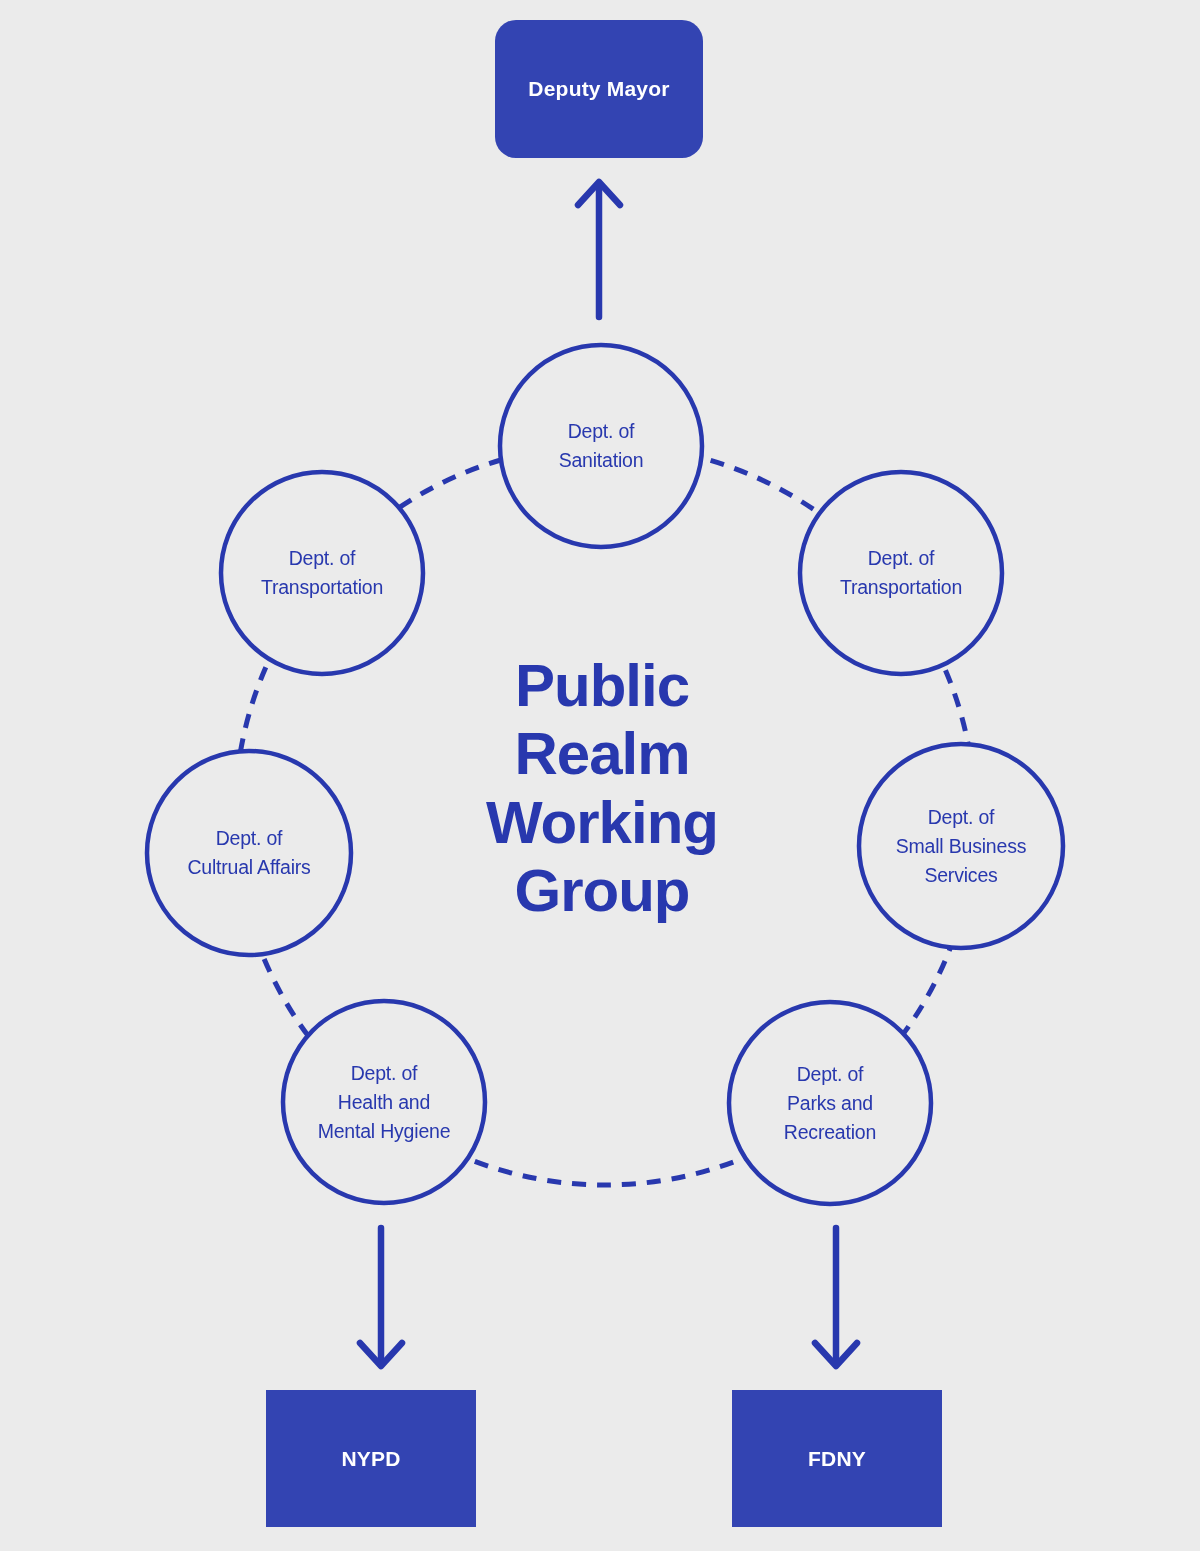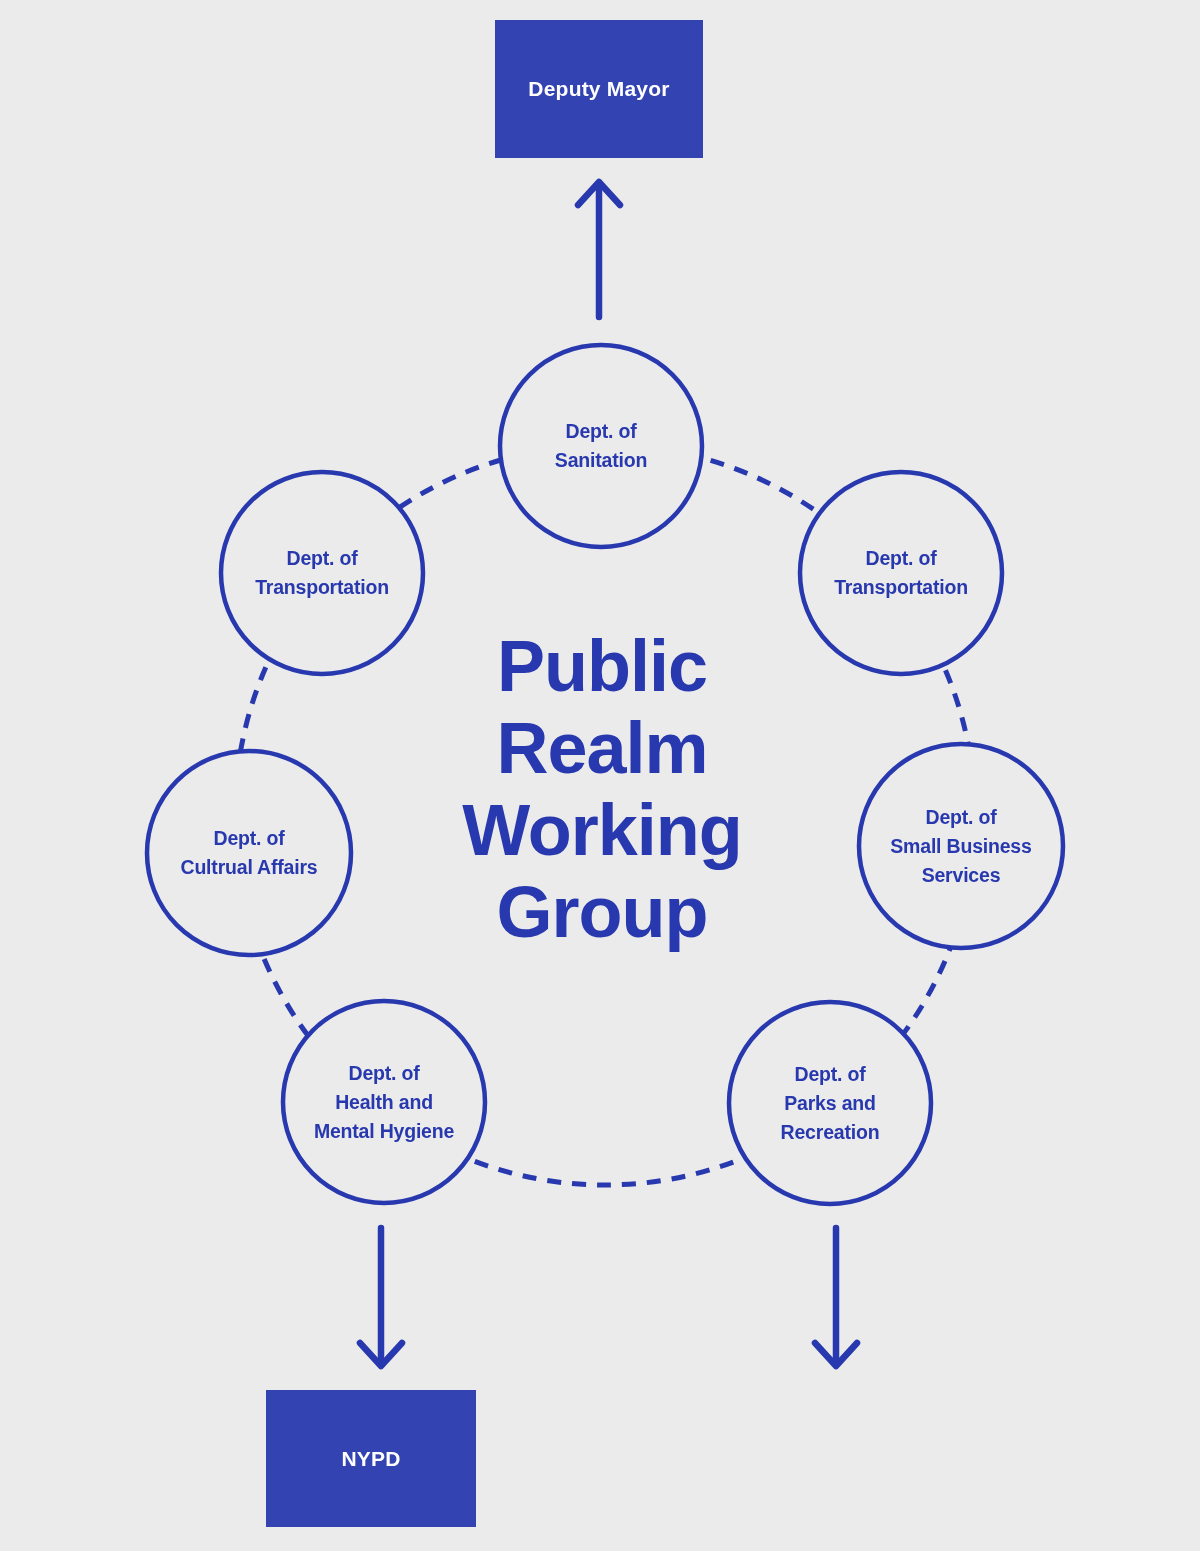--- a/index.html
+++ b/index.html
@@ -21,21 +21,21 @@
     top: 0;
     width: 1200px;
     height: 1551px;
   }
   .node-label {
     position: absolute;
     transform: translate(-50%, -50%);
     width: 180px;
     text-align: center;
     color: #2838ae;
-    font-weight: bold;
+    font-weight: normal;
     font-size: 19.5px;
     line-height: 1.48;
     letter-spacing: -0.2px;
     white-space: pre-line;
   }
   .org-box {
     position: absolute;
     background: #3344b2;
     display: flex;
     align-items: center;
@@ -49,21 +49,21 @@
     text-align: center;
   }
   .center-title {
     position: absolute;
     left: 602px;
     top: 789px;
     transform: translate(-50%, -50%);
     text-align: center;
     color: #2838ae;
     font-weight: bold;
-    font-size: 72px;
+    font-size: 60px;
     line-height: 1.14;
     letter-spacing: -1px;
     white-space: pre-line;
   }
 </style>
 </head>
 <body>
 
 <div class="canvas">
 
@@ -88,28 +88,31 @@
 
     <circle cx="601" cy="446" r="101" fill="#ebebeb" stroke="#2838ae" stroke-width="4.5"></circle>
     <circle cx="322" cy="573" r="101" fill="#ebebeb" stroke="#2838ae" stroke-width="4.5"></circle>
     <circle cx="901" cy="573" r="101" fill="#ebebeb" stroke="#2838ae" stroke-width="4.5"></circle>
     <circle cx="249" cy="853" r="102" fill="#ebebeb" stroke="#2838ae" stroke-width="4.5"></circle>
     <circle cx="961" cy="846" r="102" fill="#ebebeb" stroke="#2838ae" stroke-width="4.5"></circle>
     <circle cx="384" cy="1102" r="101" fill="#ebebeb" stroke="#2838ae" stroke-width="4.5"></circle>
     <circle cx="830" cy="1103" r="101" fill="#ebebeb" stroke="#2838ae" stroke-width="4.5"></circle>
   </svg>
 
-  <div class="org-box" style="left:495px; top:20px; width:208px; height:138px;">
+  <div class="org-box" style="left:495px; top:20px; width:208px; height:138px;border-radius:21px;">
     <span>Deputy Mayor</span>
   </div>
 
   <div class="org-box" style="left:266px; top:1390px; width:210px; height:137px;">
     <span>NYPD</span>
   </div>
 
+  <div class="org-box" style="left:732px; top:1390px; width:210px; height:137px;">
+    <span>FDNY</span>
+  </div>
 
   <div class="node-label" style="left:601px; top:446px;">Dept. of
 Sanitation</div>
 
   <div class="node-label" style="left:322px; top:573px;">Dept. of
 Transportation</div>
 
   <div class="node-label" style="left:901px; top:573px;">Dept. of
 Transportation</div>
 

